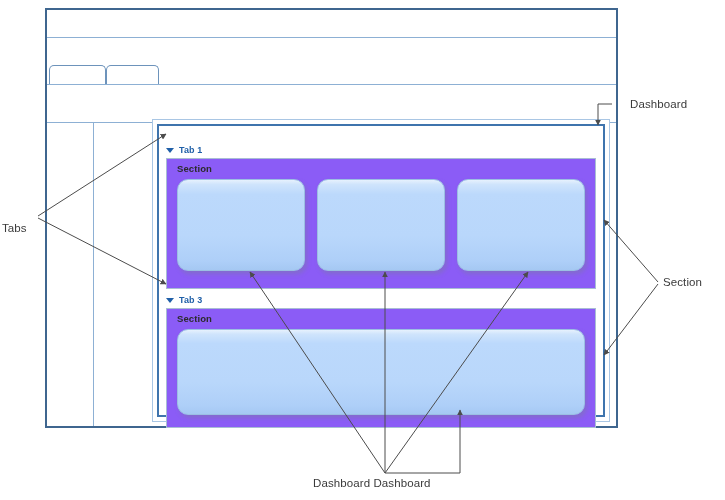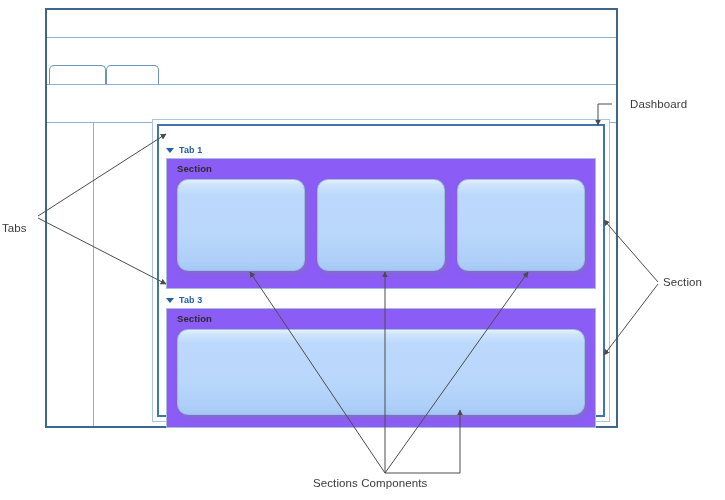--- a/index.html
+++ b/index.html
@@ -257,13 +257,13 @@
     <path d="M 385 473 L 460 473 L 460 410"></path>
   </g>
 </svg>
 
 <div class="anno-label label-tabs">Tabs</div>
 
 <div class="anno-label label-dashboard">Dashboard</div>
 
 <div class="anno-label label-sections">Section</div>
 
-<div class="anno-label label-components">Sections Components</div>
+<div class="anno-label label-components">Dashboard Dashboard</div>
 
 </body></html>

